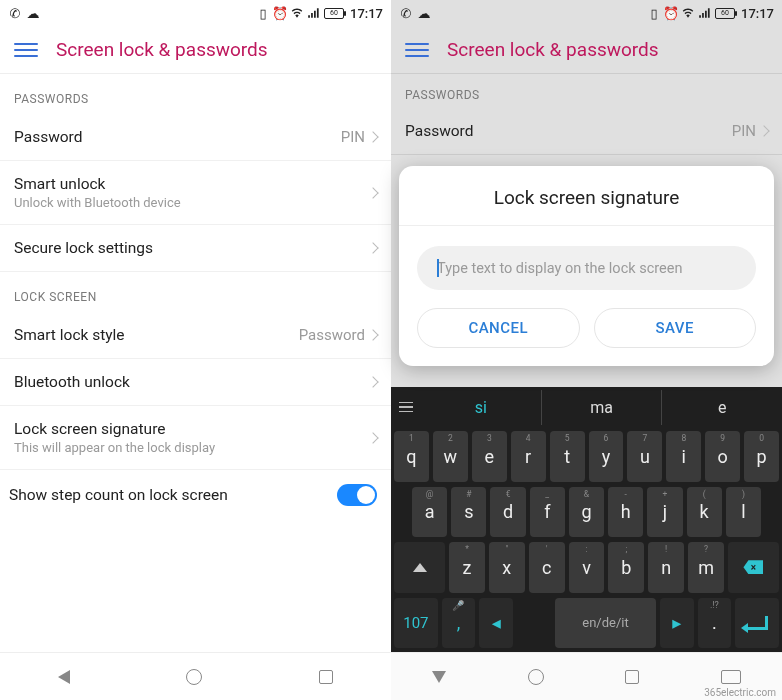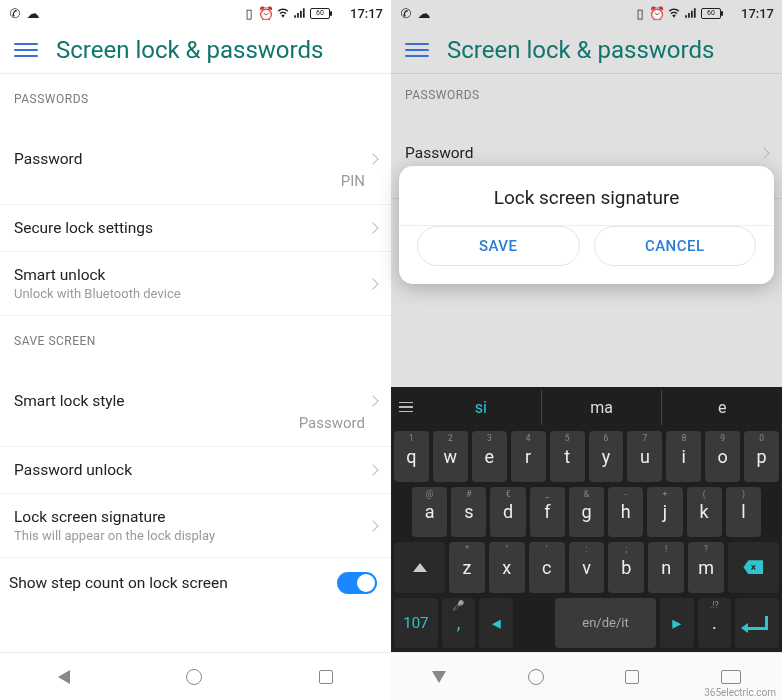--- a/index.html
+++ b/index.html
@@ -9,40 +9,40 @@
 .phone.right { background:#e0e0e0; }
 
 
 .status { height:26px; display:flex; align-items:center; padding:0 8px; font-size:12px; color:#222; }
 .status .left-icons { display:flex; gap:4px; align-items:center; }
 .status .spacer { flex:1; }
 .status .right-icons { display:flex; gap:3px; align-items:center; }
 .ico { width:14px; height:14px; display:inline-flex; align-items:center; justify-content:center; font-size:13px; }
 .batt { border:1px solid #222; width:20px; height:11px; border-radius:2px; position:relative; display:inline-flex; align-items:center; justify-content:center; font-size:7px; }
 .batt::after { content:""; position:absolute; right:-3px; top:2px; width:2px; height:5px; background:#222; border-radius:1px; }
-.clock { font-size:13px; font-weight:500; margin-left:17px; }
+.clock { font-size:13px; font-weight:500; margin-left:3px; }
 
 
 .header { height:48px; display:flex; align-items:center; padding:0 14px; background:#fff; border-bottom:1px solid #eee; }
 .phone.right .header { background:#e0e0e0; border-bottom:1px solid #ccc; }
 .hamburger { width:24px; height:24px; margin-right:18px; display:flex; flex-direction:column; justify-content:center; gap:4px; }
 .hamburger span { height:2px; background:#3a6fd6; border-radius:1px; }
-.title { font-size:24px; color:#0f766e; font-weight:400; }
+.title { font-size:19px; color:#be185d; font-weight:400; }
 
 
 .section-label { padding:18px 14px 8px; font-size:12px; color:#7a7a7a; letter-spacing:0.5px; }
 .phone.right .section-label { padding:14px 14px 6px; }
 
 
 .row { padding:14px 14px; display:flex; align-items:center; border-bottom:1px solid #f0f0f0; background:#fff; }
 .phone.right .row { background:#e0e0e0; border-bottom:1px solid #ccc; }
 .row .main { flex:1; }
 .row .row-title { font-size:15.5px; color:#222; }
 .row .row-sub { font-size:13px; color:#9a9a9a; margin-top:2px; }
-.row .value { font-size:15px; color:#9a9a9a; margin-right:4px;margin-top:44px; }
+.row .value { font-size:15px; color:#9a9a9a; margin-right:4px; }
 .chevron { width:8px; height:8px; border-right:1.5px solid #bbb; border-top:1.5px solid #bbb; transform:rotate(45deg); }
 
 
 .toggle { width:40px; height:22px; background:#1a88ff; border-radius:11px; position:relative; }
 .toggle::after { content:""; position:absolute; right:2px; top:2px; width:18px; height:18px; background:#fff; border-radius:50%; }
 
 
 .navbar { height:48px; display:flex; align-items:center; justify-content:space-around; border-top:1px solid #eee; margin-top:auto; background:#fff; }
 .nav-tri { width:0; height:0; border-top:7px solid transparent; border-bottom:7px solid transparent; border-right:12px solid #888; }
 .nav-tri.down { border-left:7px solid transparent; border-right:7px solid transparent; border-top:12px solid #888; border-bottom:none; }
@@ -130,46 +130,46 @@
   <div class="row">
     <div class="main">
           <div class="row-title">Password</div>
         </div>
     <div class="value">PIN</div>
     <div class="chevron"></div>
   </div>
 
   <div class="row">
     <div class="main">
-          <div class="row-title">Secure lock settings</div>
-        </div>
-    <div class="chevron"></div>
-  </div>
-
-  <div class="row">
-    <div class="main">
       <div class="row-title">Smart unlock</div>
       <div class="row-sub">Unlock with Bluetooth device</div>
     </div>
     <div class="chevron"></div>
   </div>
 
-  <div class="section-label">SAVE SCREEN</div>
+  <div class="row">
+    <div class="main">
+          <div class="row-title">Secure lock settings</div>
+        </div>
+    <div class="chevron"></div>
+  </div>
+
+  <div class="section-label">LOCK SCREEN</div>
 
   <div class="row">
     <div class="main">
           <div class="row-title">Smart lock style</div>
         </div>
     <div class="value">Password</div>
     <div class="chevron"></div>
   </div>
 
   <div class="row">
     <div class="main">
-          <div class="row-title">Password unlock</div>
+          <div class="row-title">Bluetooth unlock</div>
         </div>
     <div class="chevron"></div>
   </div>
 
   <div class="row">
     <div class="main">
       <div class="row-title">Lock screen signature</div>
       <div class="row-sub">This will appear on the lock display</div>
     </div>
     <div class="chevron"></div>
@@ -231,23 +231,29 @@
   <div class="row">
     <div class="main">
           <div class="row-title">Password</div>
         </div>
     <div class="value">PIN</div>
     <div class="chevron"></div>
   </div>
 
   <div class="dialog-wrap">
     <div class="dialog-title">Lock screen signature</div>
+    <div class="dialog-input-wrap">
+      <div style="position:relative;">
+        <input class="dialog-input" placeholder="Type text to display on the lock screen" style="">
+        <span class="cursor" style="position:absolute; left:20px; top:13px;"></span>
+      </div>
+    </div>
     <div class="dialog-buttons">
+      <button class="dialog-btn">CANCEL</button>
       <button class="dialog-btn">SAVE</button>
-      <button class="dialog-btn">CANCEL</button>
     </div>
   </div>
 
   <div class="keyboard">
     <div class="kb-suggest">
       <div class="kb-hamb">
             <span></span>
             <span></span>
             <span></span>
           </div>

